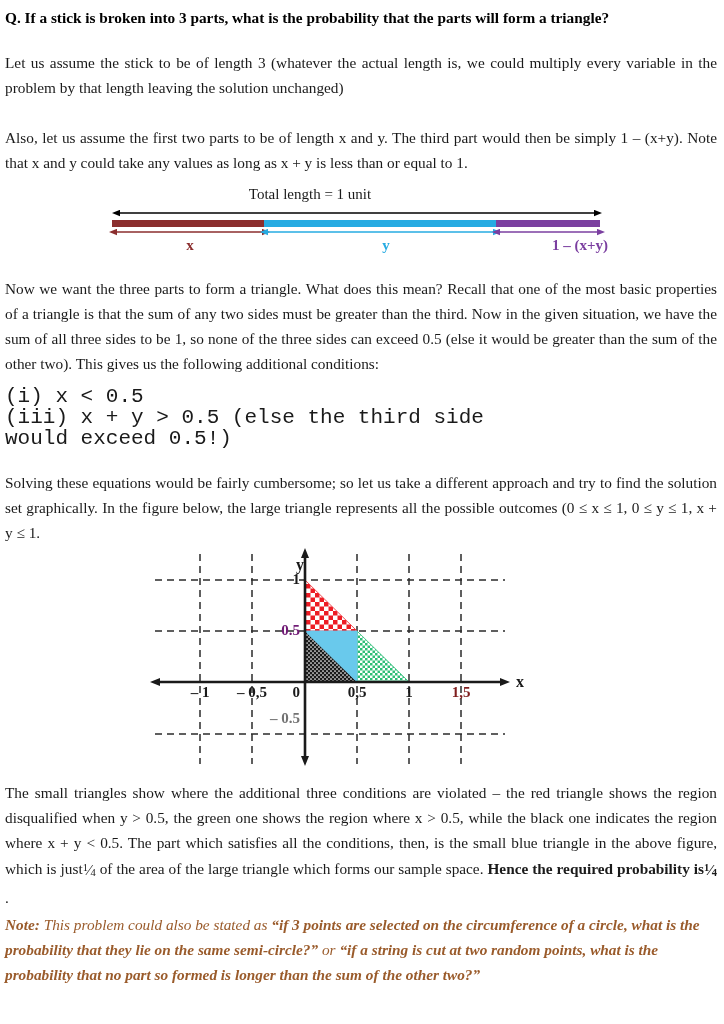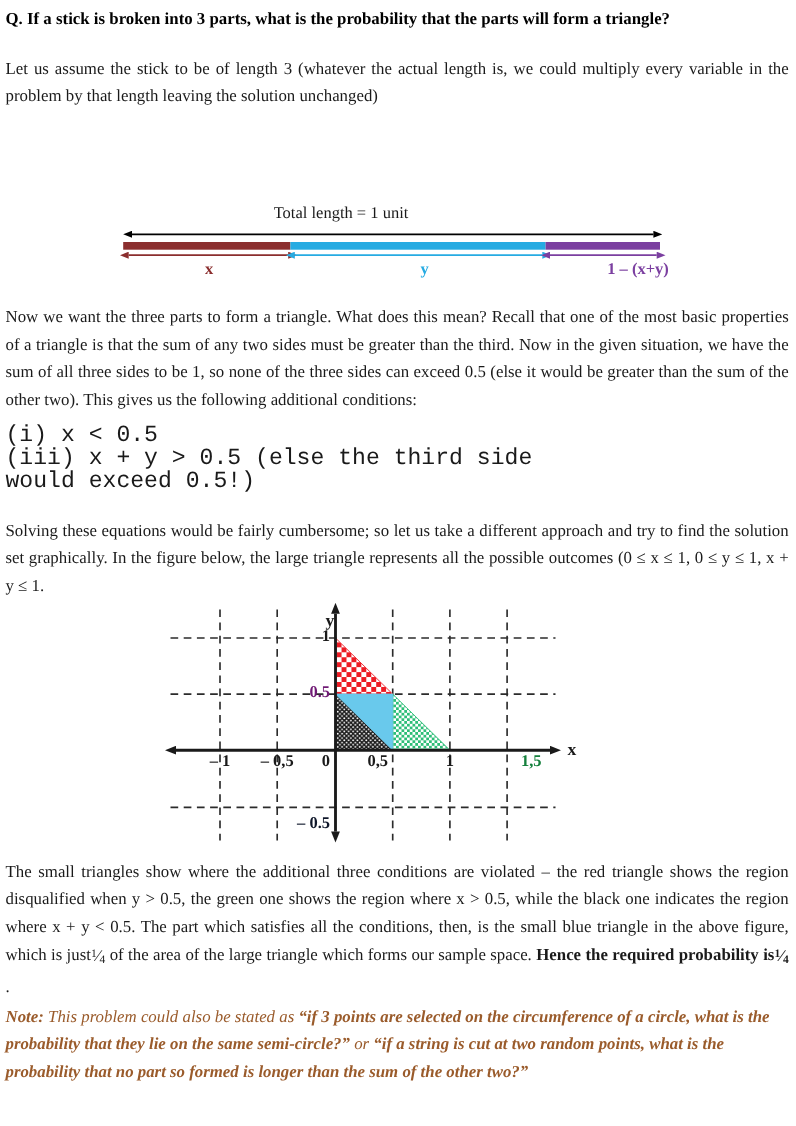--- a/index.html
+++ b/index.html
@@ -95,20 +95,23 @@
 <div class="page">
 
   <div class="blk" style="left:5px; top:8px; width:714px;">
     <p class="q-title">Q. If a stick is broken into 3 parts, what is the probability that the parts will form a triangle?</p>
   </div>
 
   <div class="blk" style="left:5px; top:50px; width:712px;">
     <p class="para">Let us assume the stick to be of length 3 (whatever the actual length is, we could multiply every variable in the problem by that length leaving the solution unchanged)</p>
   </div>
 
+  <div class="blk" style="left:5px; top:125px; width:712px;">
+    <p class="para">Also, let us assume the first two parts to be of length x and y. The third part would then be simply 1 – (x+y). Note that x and y could take any values as long as x + y is less than or equal to 1.</p>
+  </div>
 
   <div id="stick-diagram">
     <div id="stick-caption">Total length = 1 unit</div>
     <svg width="724" height="60" viewBox="0 0 724 60" style="position:absolute;left:0;top:21px;">
       <defs>
         <marker id="ahL-black" markerWidth="9" markerHeight="9" refX="8" refY="3.2" orient="auto" markerUnits="userSpaceOnUse">
           <path d="M8,0 L0,3.2 L8,6.4 z" fill="#000000"></path>
         </marker>
         <marker id="ahR-black" markerWidth="9" markerHeight="9" refX="1" refY="3.2" orient="auto" markerUnits="userSpaceOnUse">
           <path d="M1,0 L9,3.2 L1,6.4 z" fill="#000000"></path>
@@ -217,28 +220,28 @@
     </svg>
 
     
     <div style="position:absolute;left:286px;top:8px;width:28px;text-align:center;font-weight:bold;font-size:16px;color:#1a1a1a;">y</div>
     <div style="position:absolute;left:508px;top:125px;width:24px;text-align:center;font-weight:bold;font-size:16px;color:#1a1a1a;">x</div>
 
     
     <div style="position:absolute;left:270px;top:23px;width:30px;text-align:right;font-weight:bold;font-size:15px;color:#1a1a1a;">1</div>
     <div style="position:absolute;left:248px;top:74px;width:52px;text-align:right;font-weight:bold;font-size:15px;color:#701a75;">0.5</div>
     <div style="position:absolute;left:272px;top:136px;width:28px;text-align:right;font-weight:bold;font-size:15px;color:#1a1a1a;">0</div>
-    <div style="position:absolute;left:240px;top:193px;width:60px;text-align:right;font-weight:bold;font-size:15px;color:#0f172a;">– 0.5</div>
+    <div style="position:absolute;left:240px;top:162px;width:60px;text-align:right;font-weight:bold;font-size:15px;color:#737373;">– 0.5</div>
 
     
     <div style="position:absolute;left:176px;top:136px;width:48px;text-align:center;font-weight:bold;font-size:15px;color:#1a1a1a;">– 1</div>
     <div style="position:absolute;left:220px;top:136px;width:64px;text-align:center;font-weight:bold;font-size:15px;color:#1a1a1a;">– 0,5</div>
-    <div style="position:absolute;left:334px;top:136px;width:46px;font-weight:bold;font-size:15px;color:#1a1a1a;">0,5</div>
+    <div style="position:absolute;left:334px;top:136px;width:46px;text-align:center;font-weight:bold;font-size:15px;color:#1a1a1a;">0,5</div>
     <div style="position:absolute;left:393px;top:136px;width:32px;text-align:center;font-weight:bold;font-size:15px;color:#1a1a1a;">1</div>
-    <div style="position:absolute;left:460px;top:136px;width:46px;text-align:center;font-weight:bold;font-size:15px;color:#15803d;">1,5</div>
+    <div style="position:absolute;left:438px;top:136px;width:46px;text-align:center;font-weight:bold;font-size:15px;color:#7f1d1d;">1,5</div>
   </div>
 
   <div class="blk" style="left:5px; top:780px; width:712px;">
     <p class="para"><span>The small triangles show where the additional three conditions are violated – the red triangle shows the region disqualified when y &gt; 0.5, the green one shows the region where x &gt; 0.5, while the black one indicates the region where x + y &lt; 0.5. The part which satisfies all the conditions, then, is the small blue triangle in the above figure, which is just</span><span class="frac"><sup>1</sup>⁄<sub>4</sub></span>
       <span>of the area of the large triangle which forms our sample space.</span>
       <b class="bold">Hence the required probability is</b><b class="bold"><span class="frac"><sup>1</sup>⁄<sub>4</sub></span></b><span>.</span></p>
   </div>
 
   <div class="blk" style="left:5px; top:912px; width:712px;">
     <p class="note"><b>Note:</b><span> This problem could also be stated as </span><b>“if 3 points are selected on the circumference of a circle, what is the probability that they lie on the same semi-circle?”</b><span> or </span><b>“if a string is cut at two random points, what is the probability that no part so formed is longer than the sum of the other two?”</b></p>

